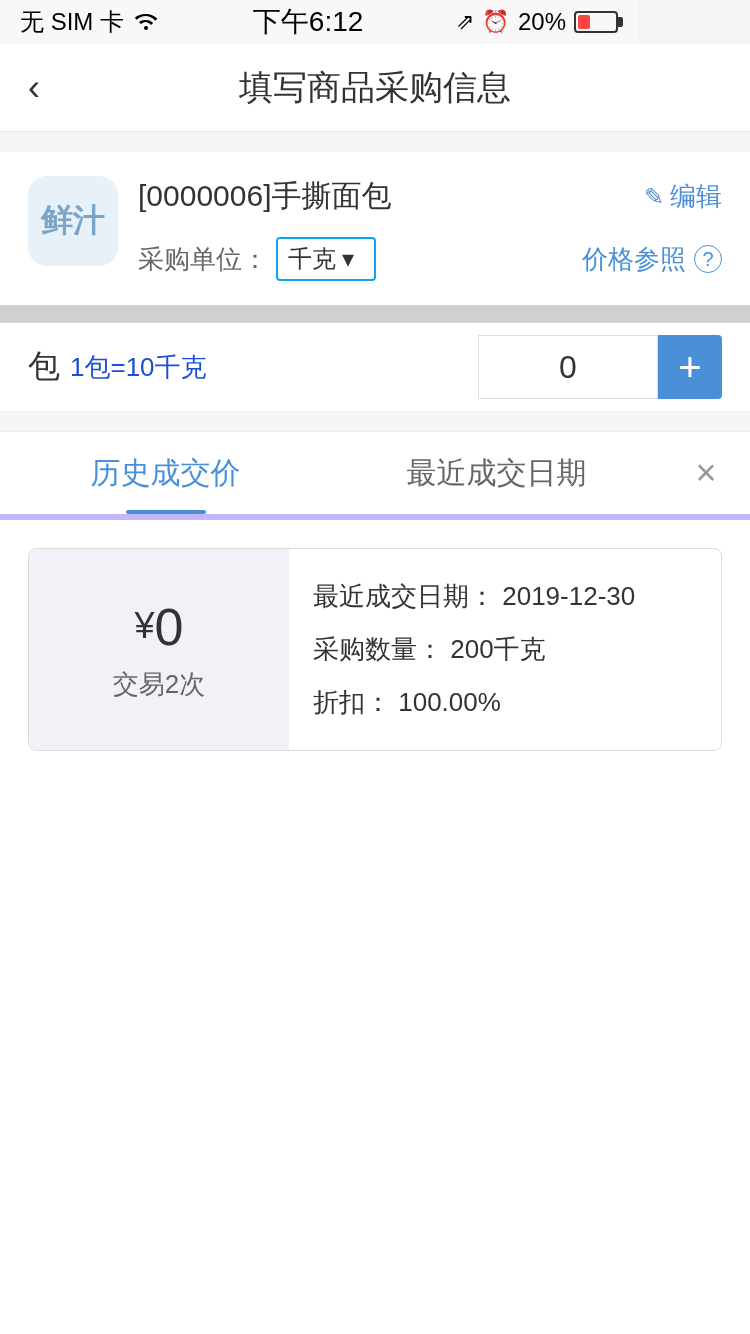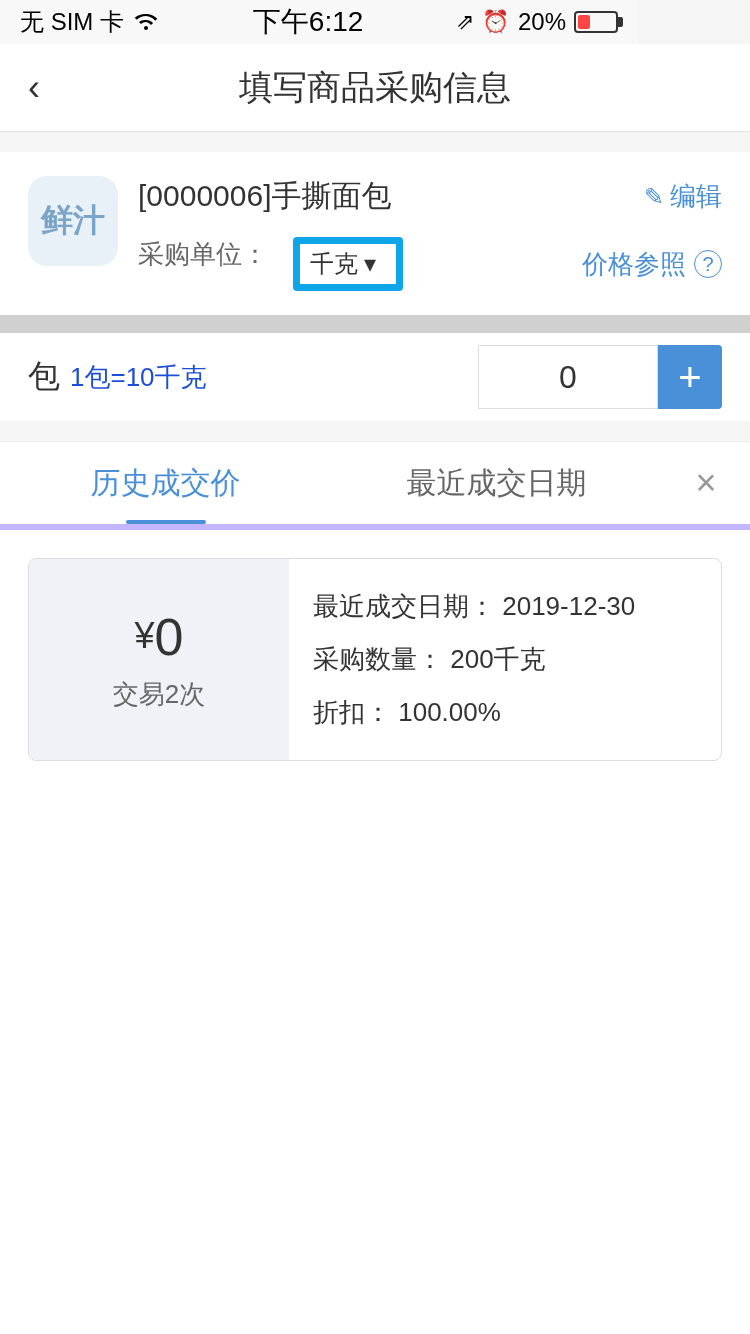--- a/index.html
+++ b/index.html
@@ -143,25 +143,25 @@
     }
     .product-unit-row {
       display: flex;
       justify-content: space-between;
       align-items: center;
     }
     .unit-label {
       font-size: 26px;
       color: #666;
       display: flex;
-      align-items: flex-start;
-      gap: 25px;
+      align-items: center;
+      gap: 8px;
     }
     .unit-select {
-      border: 7px solid #0ea5e9;
+      border: 2px solid #0ea5e9;
       border-radius: 4px;
       padding: 4px 20px 4px 10px;
       font-size: 24px;
       color: #333;
       background: #fff;
       position: relative;
       display: inline-flex;
       align-items: center;
       gap: 6px;
     }

